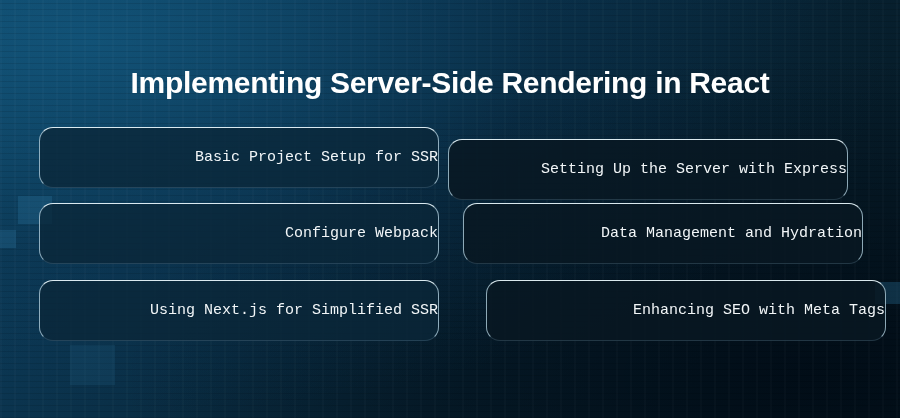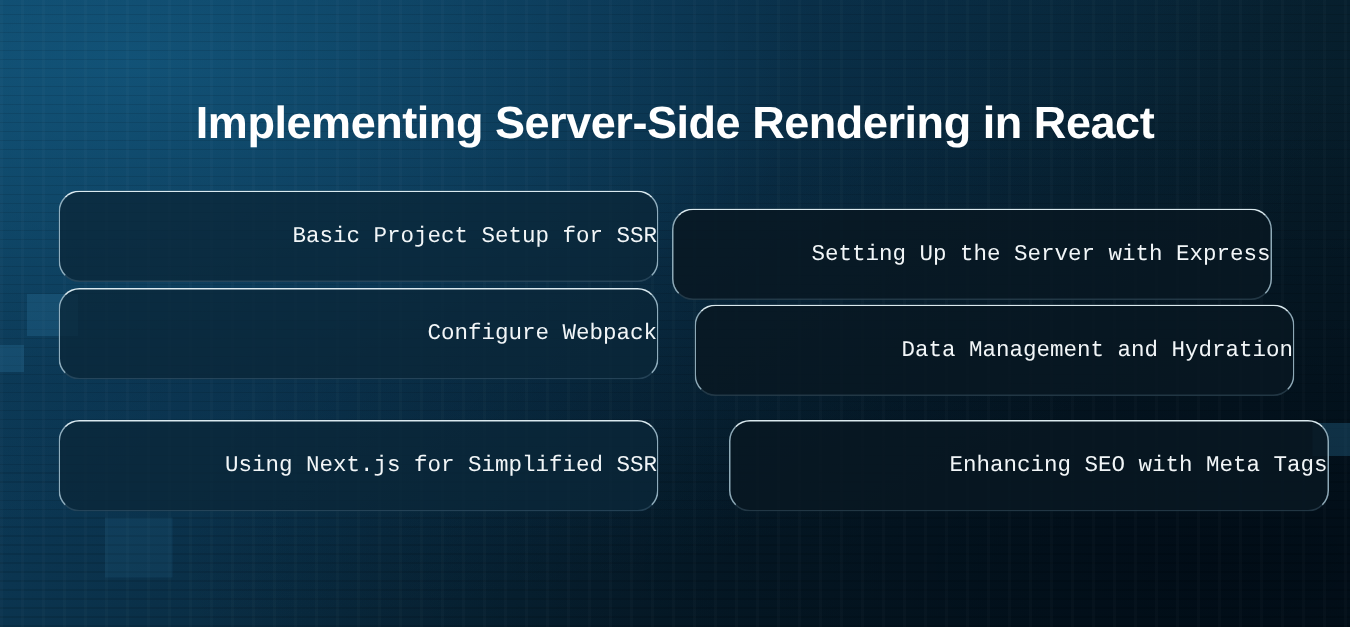--- a/index.html
+++ b/index.html
@@ -46,21 +46,21 @@
   <div class="deco" style="left:875px;top:282px;width:25px;height:22px;"></div>
 
   <h1 class="title" style="margin:0;">Implementing Server-Side Rendering in React</h1>
 
   <div class="card" style="left:39px;top:127px;">
     <span>Basic Project Setup for SSR</span>
   </div>
   <div class="card r" style="left:448px;top:127px;margin-top:12px;">
     <span>Setting Up the Server with Express</span>
   </div>
-  <div class="card" style="left:39px;top:192px;padding-left:36px;">
+  <div class="card" style="left:39px;top:203px;padding-left:36px;">
     <span>Configure Webpack</span>
   </div>
   <div class="card" style="left:39px;top:280px;">
     <span>Using Next.js for Simplified SSR</span>
   </div>
   <div class="card r" style="left:463px;top:203px;">
     <span>Data Management and Hydration</span>
   </div>
   <div class="card r" style="left:486px;top:280px;">
     <span>Enhancing SEO with Meta Tags</span>

